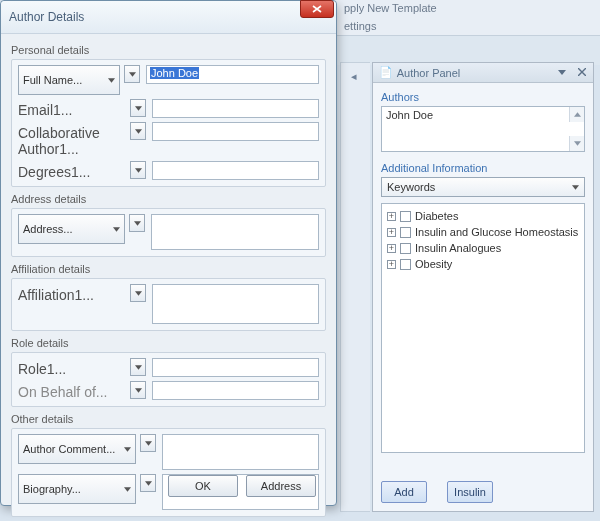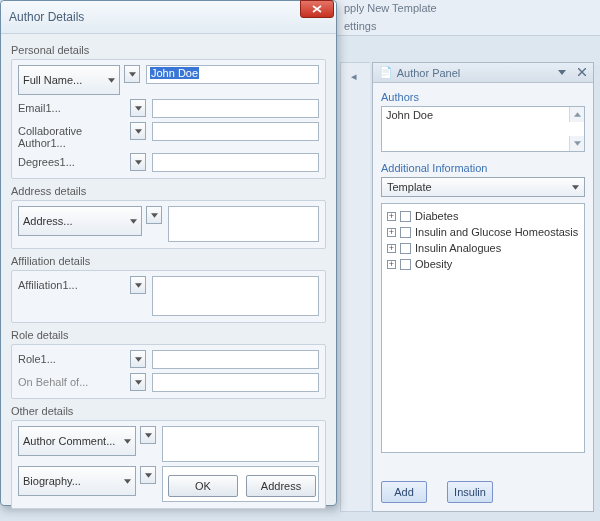--- a/index.html
+++ b/index.html
@@ -9,21 +9,21 @@
 .bg-link2{position:absolute;top:20px;left:344px;font-size:11px;color:#6b7a8c}
 .ribbon-area{position:absolute;top:35px;left:330px;right:0;height:30px;background:#dde7f0;border-top:1px solid #c4d0dc}
 .dialog{position:absolute;top:0;left:0;width:337px;height:506px;background:#ebf0f5;border:1px solid #6f8ea8;border-radius:4px;box-shadow:2px 4px 10px rgba(0,0,0,.25)}
 .titlebar{height:24px;background:linear-gradient(#f5f9fc,#e3ecf4);border-bottom:1px solid #c8d4e0;position:relative;display:flex;align-items:center;padding:16px 8px;border-radius:4px 4px 0 0}
 .titlebar-title{font-size:12px;color:#49607a}
 .close-btn{position:absolute;right:2px;top:-1px;width:34px;height:18px;background:linear-gradient(#e57366,#c53020);border:1px solid #8f2318;border-radius:0 3px 3px 3px;display:flex;align-items:center;justify-content:center;color:#fff;font-weight:bold;font-size:11px;cursor:pointer}
 .dlg-body{padding:6px 10px 0 10px}
 .section-label{font-size:11px;color:#5b5b5b;margin:4px 0 3px 0}
 .section-box{border:1px solid #c9d3de;background:#f2f6fa;border-radius:2px;padding:5px 6px 6px 6px;margin-bottom:6px}
 .row{display:flex;align-items:flex-start;margin-bottom:4px}
-.lbl{width:112px;font-size:11px;color:#505050;padding-top:3px}
+.lbl{width:112px;font-size:14px;color:#505050;padding-top:3px}
 .dd{width:16px;height:18px;border:1px solid #9aa9b8;background:linear-gradient(#fdfdfd,#e4ebf2);display:flex;align-items:center;justify-content:center;margin-right:6px;cursor:pointer}
 .dd svg{display:block}
 .combo{display:flex;align-items:center;height:20px;border:1px solid #9aa9b8;background:linear-gradient(#fdfdfd,#e8eef4);padding:14px 4px;margin-right:4px;cursor:pointer}
 .txt{flex:1;height:19px;border:1px solid #a9b8c7;background:#fff;padding:1px 3px}
 .txt.sel{background:#fff}
 .txt .hl{background:#3a76d6;color:#fff;padding:0 1px}
 .ta{flex:1;height:36px;border:1px solid #a9b8c7;background:#fff}
 .ta.tall{height:40px}
 .btnbar{position:absolute;bottom:8px;right:20px;display:flex;gap:8px}
 .btn{min-width:70px;height:22px;border:1px solid #8c9aab;background:linear-gradient(#fdfdfd,#e1e8ef);border-radius:2px;display:flex;align-items:center;justify-content:center;cursor:pointer;font-size:11px;color:#333}
@@ -112,21 +112,21 @@
               <path d="M0 0 L4 5 L8 0 Z" fill="#555"></path>
             </svg>
           </div>
         <div class="txt"></div>
       </div>
     </div>
 
     <div class="section-label">Address details</div>
     <div class="section-box">
       <div class="row" style="margin-bottom:0">
-        <div class="combo" style="width:124px;justify-content:space-between">
+        <div class="combo" style="width:107px;justify-content:space-between">
           <span>Address...</span>
           <svg class="caret-svg" viewBox="0 0 8 5">
               <path d="M0 0 L4 5 L8 0 Z" fill="#555"></path>
             </svg>
         </div>
         <div class="dd">
             <svg class="caret-svg" viewBox="0 0 8 5">
               <path d="M0 0 L4 5 L8 0 Z" fill="#555"></path>
             </svg>
           </div>
@@ -236,21 +236,21 @@
         </div>
       <div class="scroll-dn">
           <svg width="7" height="5" viewBox="0 0 8 5">
             <path d="M0 0 L4 5 L8 0 Z" fill="#8a97a6"></path>
           </svg>
         </div>
     </div>
 
     <div class="sub-label">Additional Information</div>
     <div class="combo-full">
-      <span>Template</span>
+      <span>Keywords</span>
       <svg class="caret-svg" viewBox="0 0 8 5">
           <path d="M0 0 L4 5 L8 0 Z" fill="#555"></path>
         </svg>
     </div>
 
     <div class="tree">
       <div class="tree-row">
         <div class="exp">+</div>
         <div class="chk"></div>
         <span>Diabetes</span>

